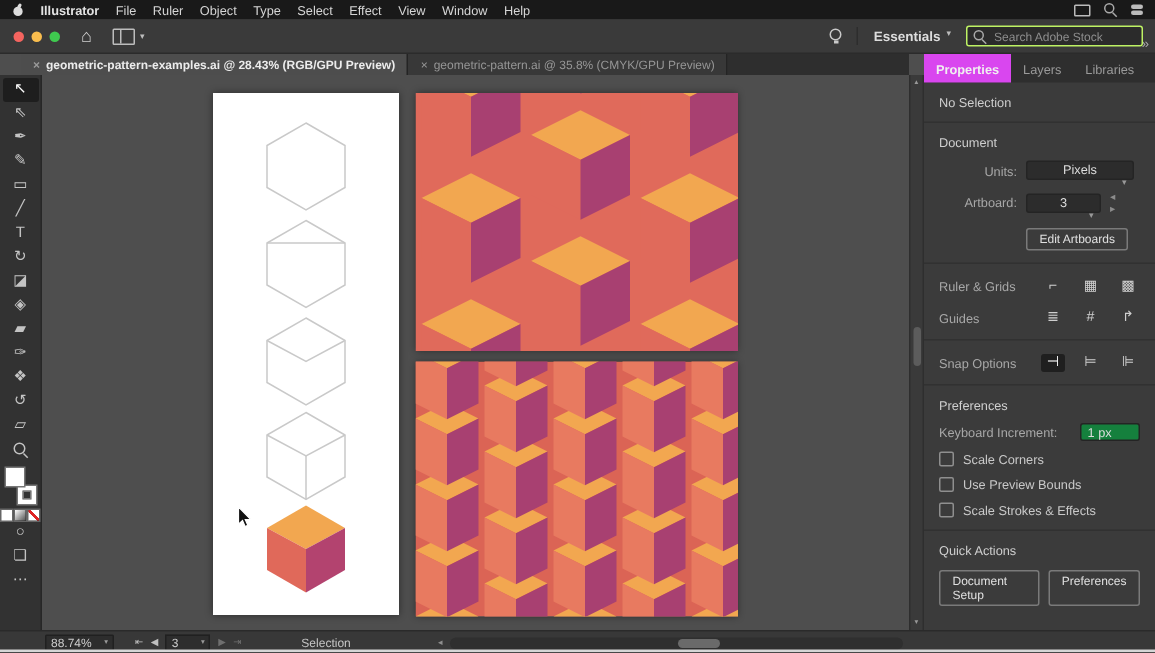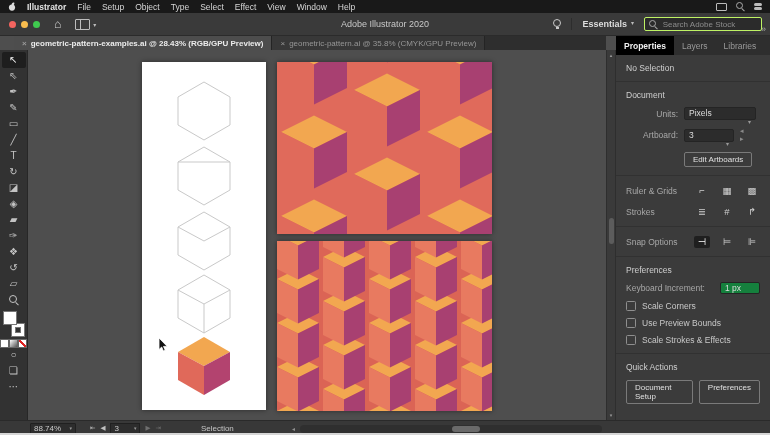--- a/index.html
+++ b/index.html
@@ -76,30 +76,30 @@
   
   #vstrip{position:absolute;left:606px;top:50px;width:10px;height:370px;background:#3a3a3a;
           border-left:1px solid #2e2e2e;border-right:1px solid #2e2e2e;box-sizing:border-box;}
   #vstrip .up{position:absolute;top:2px;left:0;right:0;text-align:center;font-size:5px;color:#999;}
   #vstrip .dn{position:absolute;bottom:2px;left:0;right:0;text-align:center;font-size:5px;color:#999;}
   #vthumb{position:absolute;left:1.5px;top:168px;width:5px;height:26px;border-radius:3px;background:#5c5c5c;}
   
   #panel{position:absolute;left:616px;top:36px;width:154px;height:399px;background:#3b3b3b;box-sizing:border-box;}
   #panel-tabs{height:19px;background:#2e2e2e;display:flex;align-items:stretch;font-size:8.5px;position:relative;}
   .ptab{display:flex;align-items:center;padding:0 8px;color:#9a9a9a;}
-  .ptab.active{background:#000000;color:#f0f0f0;font-weight:bold;}
+  .ptab.active{background:#d946ef;color:#f0f0f0;font-weight:bold;}
   #collapse{position:absolute;right:4px;top:-12px;color:#aaa;font-size:9px;}
   #panel-body{padding:0 10px;font-size:8.5px;color:#c9c9c9;}
   .sec-title{margin-top:8px;color:#cfcfcf;}
   .pdiv{border:none;border-top:1px solid #313131;margin:8px -10px 0;}
   #no-selection{padding-top:8px;color:#cfcfcf;}
   .frow{display:flex;align-items:center;margin-top:7px;}
   .flabel{width:52px;text-align:right;color:#a8a8a8;margin-right:6px;flex:none;}
   .dd{height:13px;background:#2c2c2c;border:1px solid #242424;border-radius:2px;color:#ddd;
-      display:flex;align-items:flex-start;padding:0 4px;box-sizing:border-box;flex-direction:column;}
+      display:flex;align-items:center;padding:0 4px;box-sizing:border-box;flex-direction:column;}
   .dd .dchev{margin-left:auto;font-size:6px;color:#999;}
   .dd.units{width:72px;} .dd.artb{width:52px;}
   .abarrows{margin-left:6px;color:#8b8b8b;font-size:7px;letter-spacing:4px;}
   .btn{display:inline-block;border:1px solid #7a7a7a;border-radius:2px;color:#e0e0e0;font-size:8px;
        padding:2px 8px;background:transparent;}
   #edit-artboards{margin:9px 0 0 58px;}
   .prow{display:flex;align-items:center;margin-top:9px;}
   .plabel{flex:1;color:#a8a8a8;}
   .ibtns{display:flex;gap:9px;align-items:center;}
   .ibtn{min-width:12px;text-align:center;color:#cfcfcf;font-size:9.5px;line-height:12px;padding:0 2px;border-radius:2px;}
@@ -136,40 +136,39 @@
 
 <div id="app">
 
   <div id="menubar">
     <svg width="8" height="9">
         <ellipse cx="5" cy="2" rx="1.1" ry="1.7" fill="#ddd" transform="rotate(35 5 2)"></ellipse>
         <circle cx="4" cy="5.6" r="3.1" fill="#ddd"></circle>
       </svg>
     <span class="appname">Illustrator</span>
     <span class="mi">File</span>
-    <span class="mi">Setup</span>
+    <span class="mi">Ruler</span>
     <span class="mi">Object</span>
     <span class="mi">Type</span>
     <span class="mi">Select</span>
     <span class="mi">Effect</span>
     <span class="mi">View</span>
     <span class="mi">Window</span>
     <span class="mi">Help</span>
     <span class="mright">
       <span class="disp-ic"></span>
       <span class="mag"></span>
       <span class="cc-ic">
           <i></i>
           <i></i>
         </span>
     </span>
   </div>
 
   <div id="titlebar">
-    <span id="win-title">Adobe Illustrator 2020</span>
     <span class="lights">
       <span class="light l-red"></span>
       <span class="light l-yel"></span>
       <span class="light l-grn"></span>
     </span>
     <span class="home">⌂</span>
     <span class="layout-ic"></span>
     <span class="tb-chev">▾</span>
     <span class="tb-right">
       <span class="bulb"></span>
@@ -620,21 +619,21 @@
       <hr class="pdiv">
       <div class="prow">
         <span class="plabel">Ruler &amp; Grids</span>
         <span class="ibtns">
           <span class="ibtn">⌐</span>
           <span class="ibtn">▦</span>
           <span class="ibtn">▩</span>
         </span>
       </div>
       <div class="prow">
-        <span class="plabel">Strokes</span>
+        <span class="plabel">Guides</span>
         <span class="ibtns">
           <span class="ibtn">≣</span>
           <span class="ibtn">#</span>
           <span class="ibtn">↱</span>
         </span>
       </div>
       <hr class="pdiv">
       <div class="prow">
         <span class="plabel">Snap Options</span>
         <span class="ibtns">

